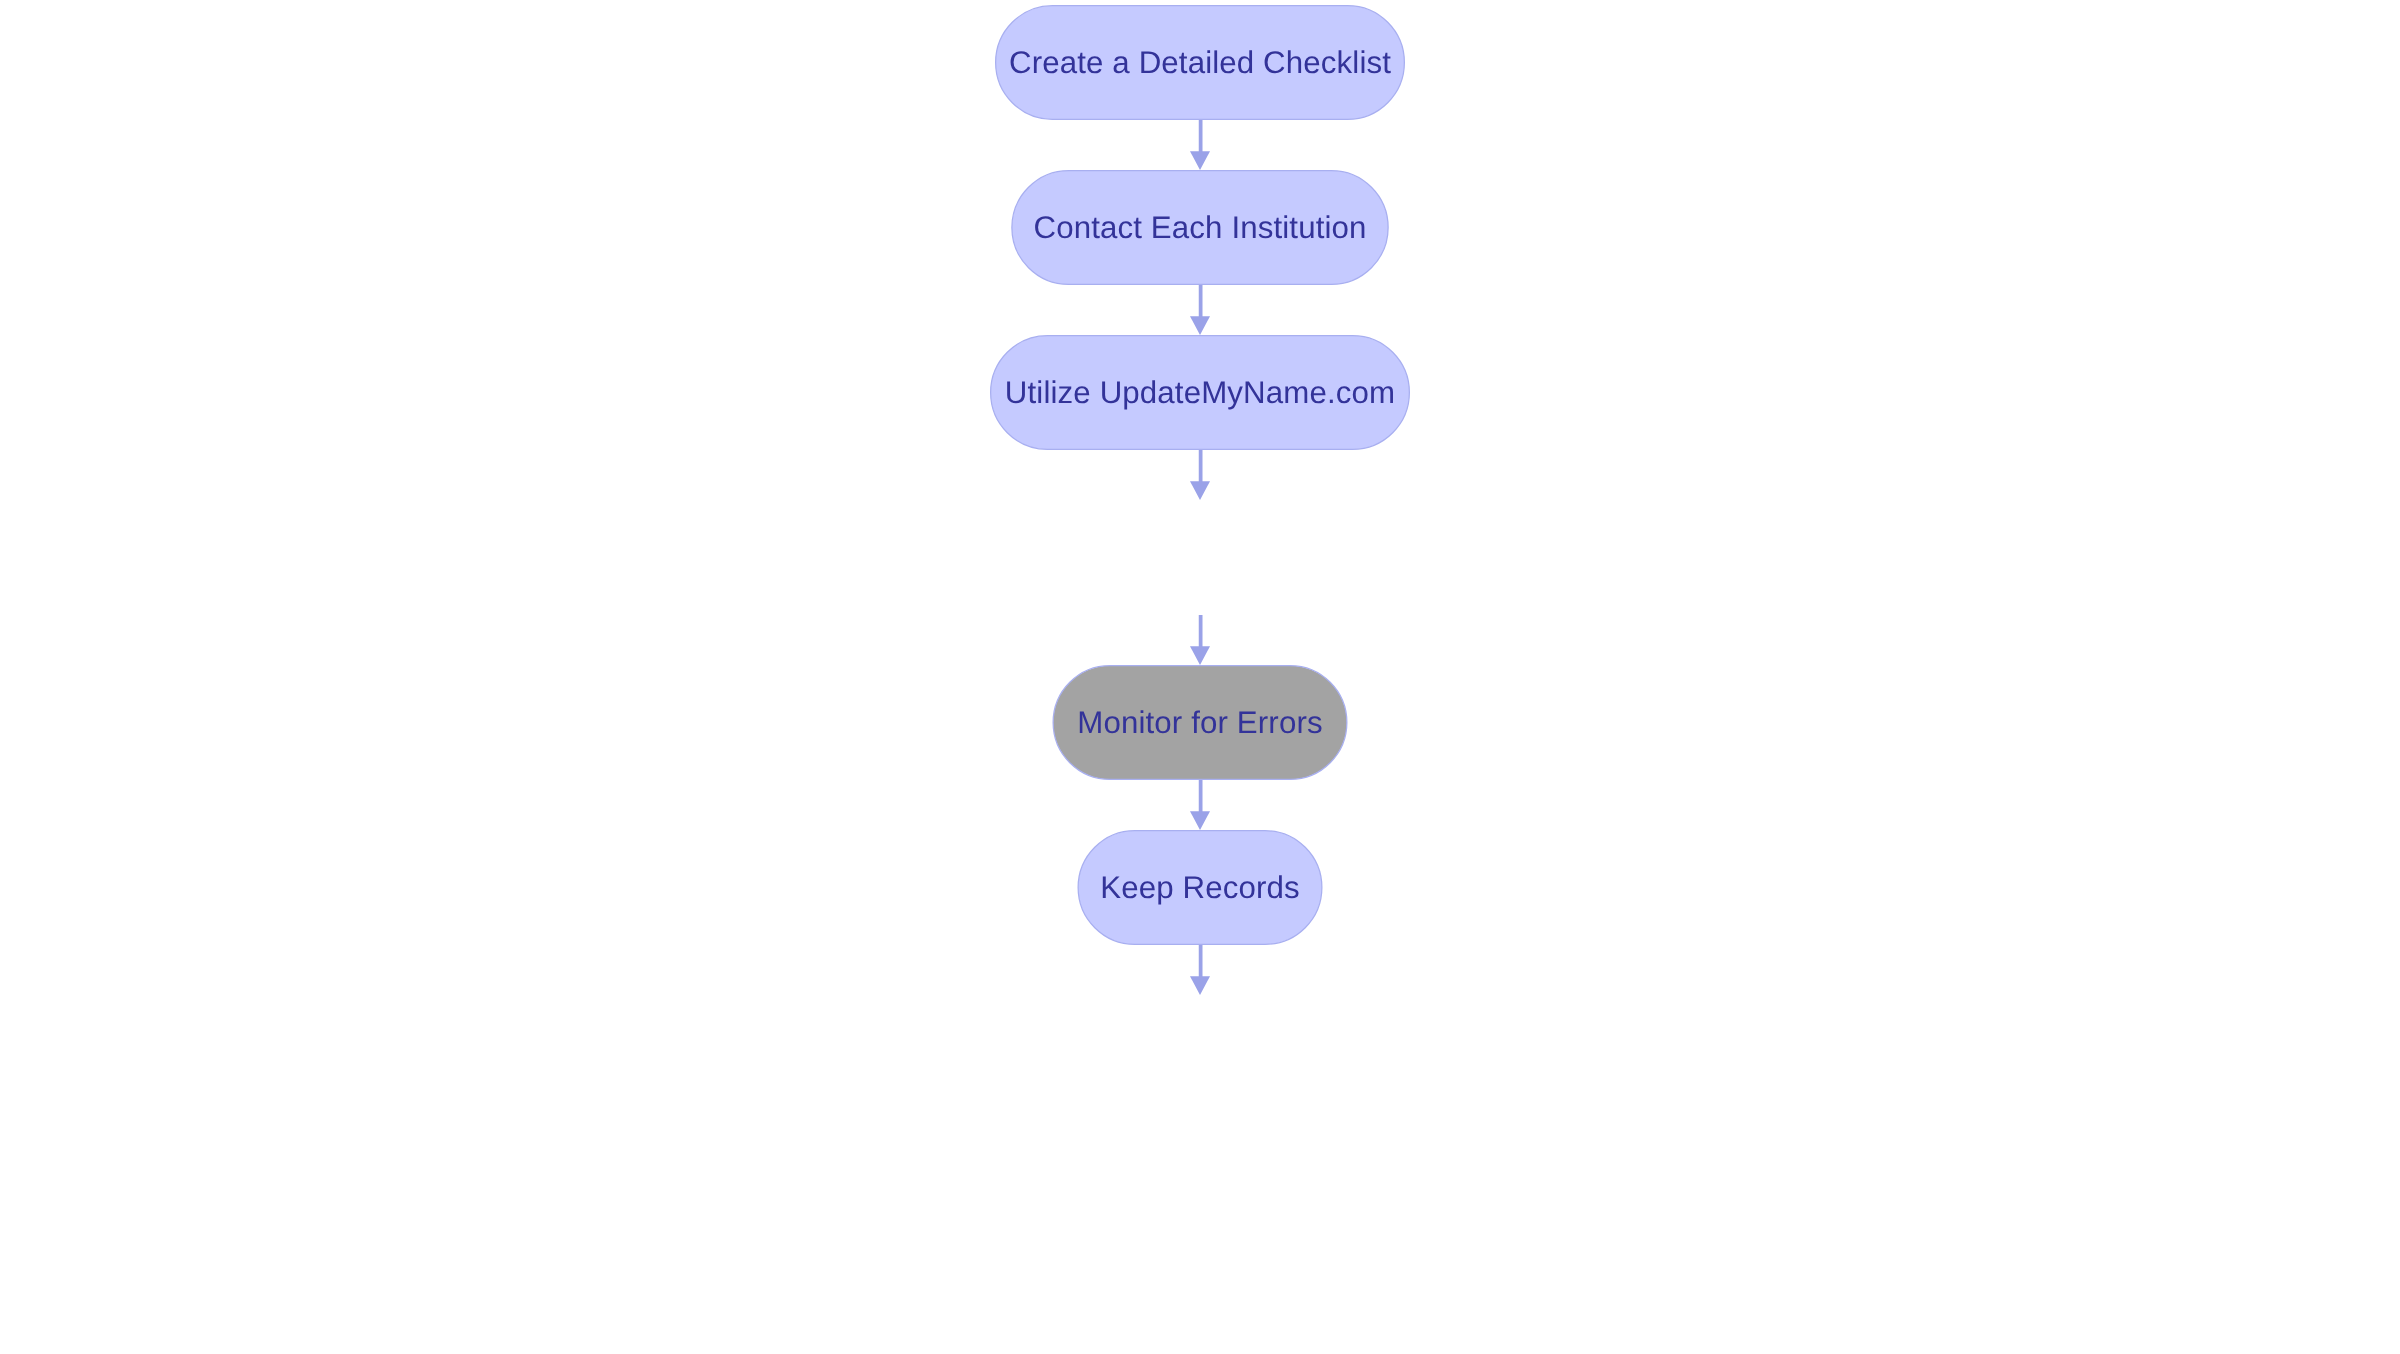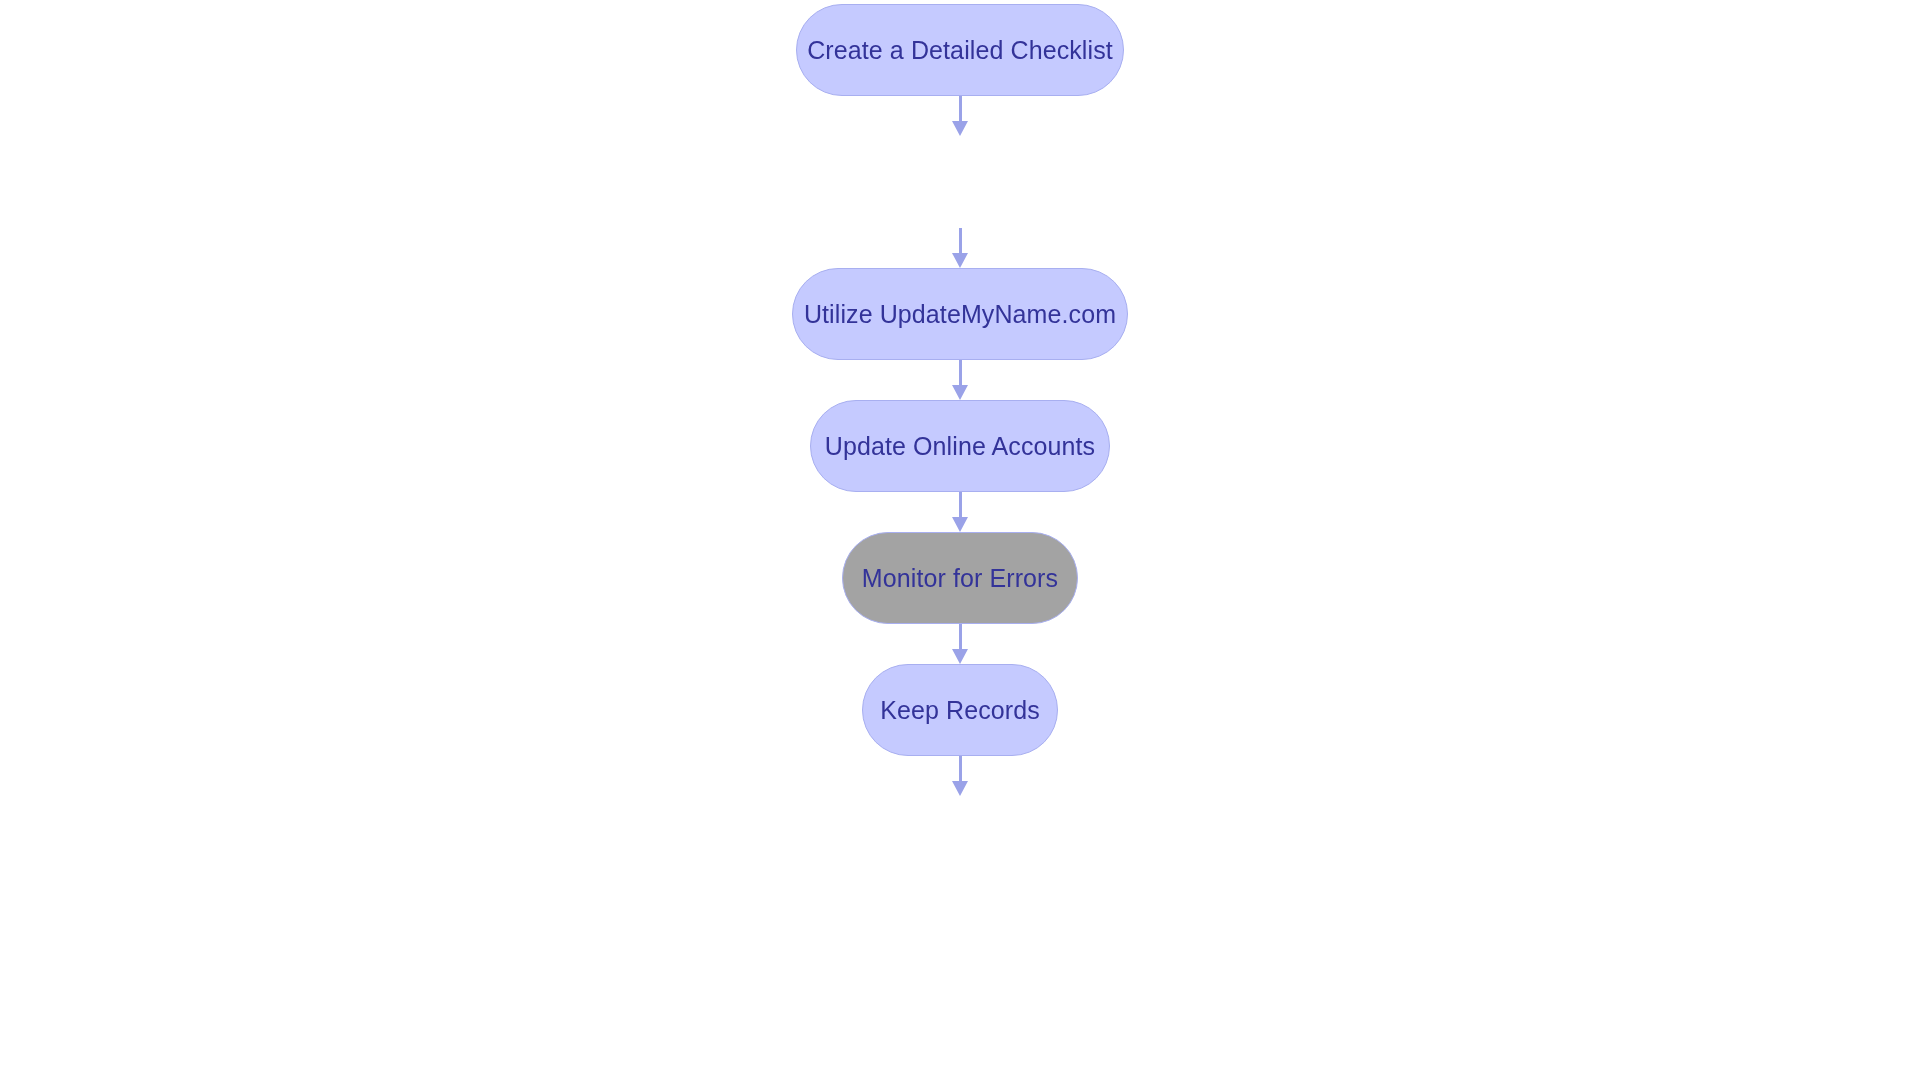--- a/index.html
+++ b/index.html
@@ -94,38 +94,38 @@
 
     <div class="flow-node" style="width: 328px; background: rgb(197, 202, 255); border-color: rgb(168, 175, 240); color: rgb(51, 51, 153); position: absolute; top: 4px; left: 50%; transform: translateX(-50%);">
       <span class="node-label" style="color: rgb(51, 51, 153);">Create a Detailed Checklist</span>
     </div>
 
     <div class="flow-connector" style="position: absolute; top: 96px; height: 40px; left: 50%; transform: translateX(-50%);">
       <div class="connector-line" style="background: rgb(154, 162, 232);"></div>
       <div class="connector-arrowhead" style="border-top-color: rgb(154, 162, 232);"></div>
     </div>
 
+    <div class="flow-node" style="width: 302px; background: rgb(197, 202, 255); border-color: rgb(168, 175, 240); color: rgb(51, 51, 153); position: absolute; top: 136px; left: 50%; transform: translateX(-50%);">
+      <span class="node-label" style="color: rgb(51, 51, 153);">Contact Each Institution</span>
+    </div>
 
     <div class="flow-connector" style="position: absolute; top: 228px; height: 40px; left: 50%; transform: translateX(-50%);">
       <div class="connector-line" style="background: rgb(154, 162, 232);"></div>
       <div class="connector-arrowhead" style="border-top-color: rgb(154, 162, 232);"></div>
     </div>
 
     <div class="flow-node" style="width: 336px; background: rgb(197, 202, 255); border-color: rgb(168, 175, 240); color: rgb(51, 51, 153); position: absolute; top: 268px; left: 50%; transform: translateX(-50%);">
       <span class="node-label" style="color: rgb(51, 51, 153);">Utilize UpdateMyName.com</span>
     </div>
 
     <div class="flow-connector" style="position: absolute; top: 360px; height: 40px; left: 50%; transform: translateX(-50%);">
       <div class="connector-line" style="background: rgb(154, 162, 232);"></div>
       <div class="connector-arrowhead" style="border-top-color: rgb(154, 162, 232);"></div>
     </div>
 
-    <div class="flow-node" style="width: 300px; background: rgb(197, 202, 255); border-color: rgb(168, 175, 240); color: rgb(51, 51, 153); position: absolute; top: 400px; left: 50%; transform: translateX(-50%);">
-      <span class="node-label" style="color: rgb(51, 51, 153);">Update Online Accounts</span>
-    </div>
 
     <div class="flow-connector" style="position: absolute; top: 492px; height: 40px; left: 50%; transform: translateX(-50%);">
       <div class="connector-line" style="background: rgb(154, 162, 232);"></div>
       <div class="connector-arrowhead" style="border-top-color: rgb(154, 162, 232);"></div>
     </div>
 
     <div class="flow-node" style="width: 236px; background: #a3a3a3; border-color: rgb(168, 175, 240); color: rgb(51, 51, 153); position: absolute; top: 532px; left: 50%; transform: translateX(-50%);">
       <span class="node-label" style="color: rgb(51, 51, 153);">Monitor for Errors</span>
     </div>
 

